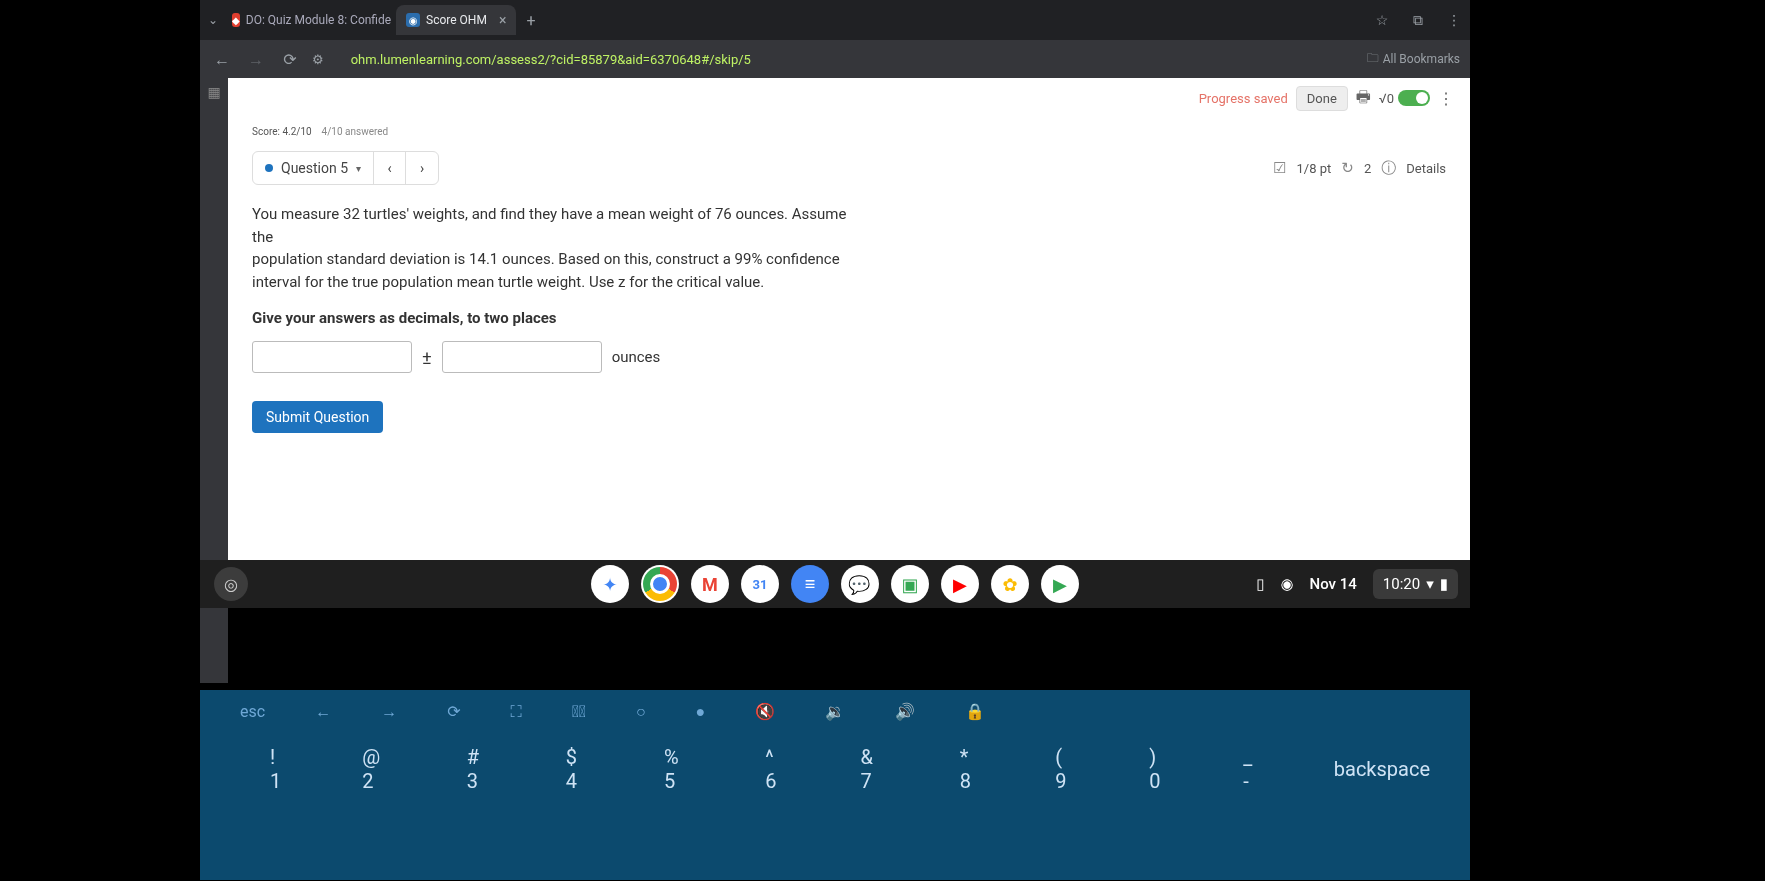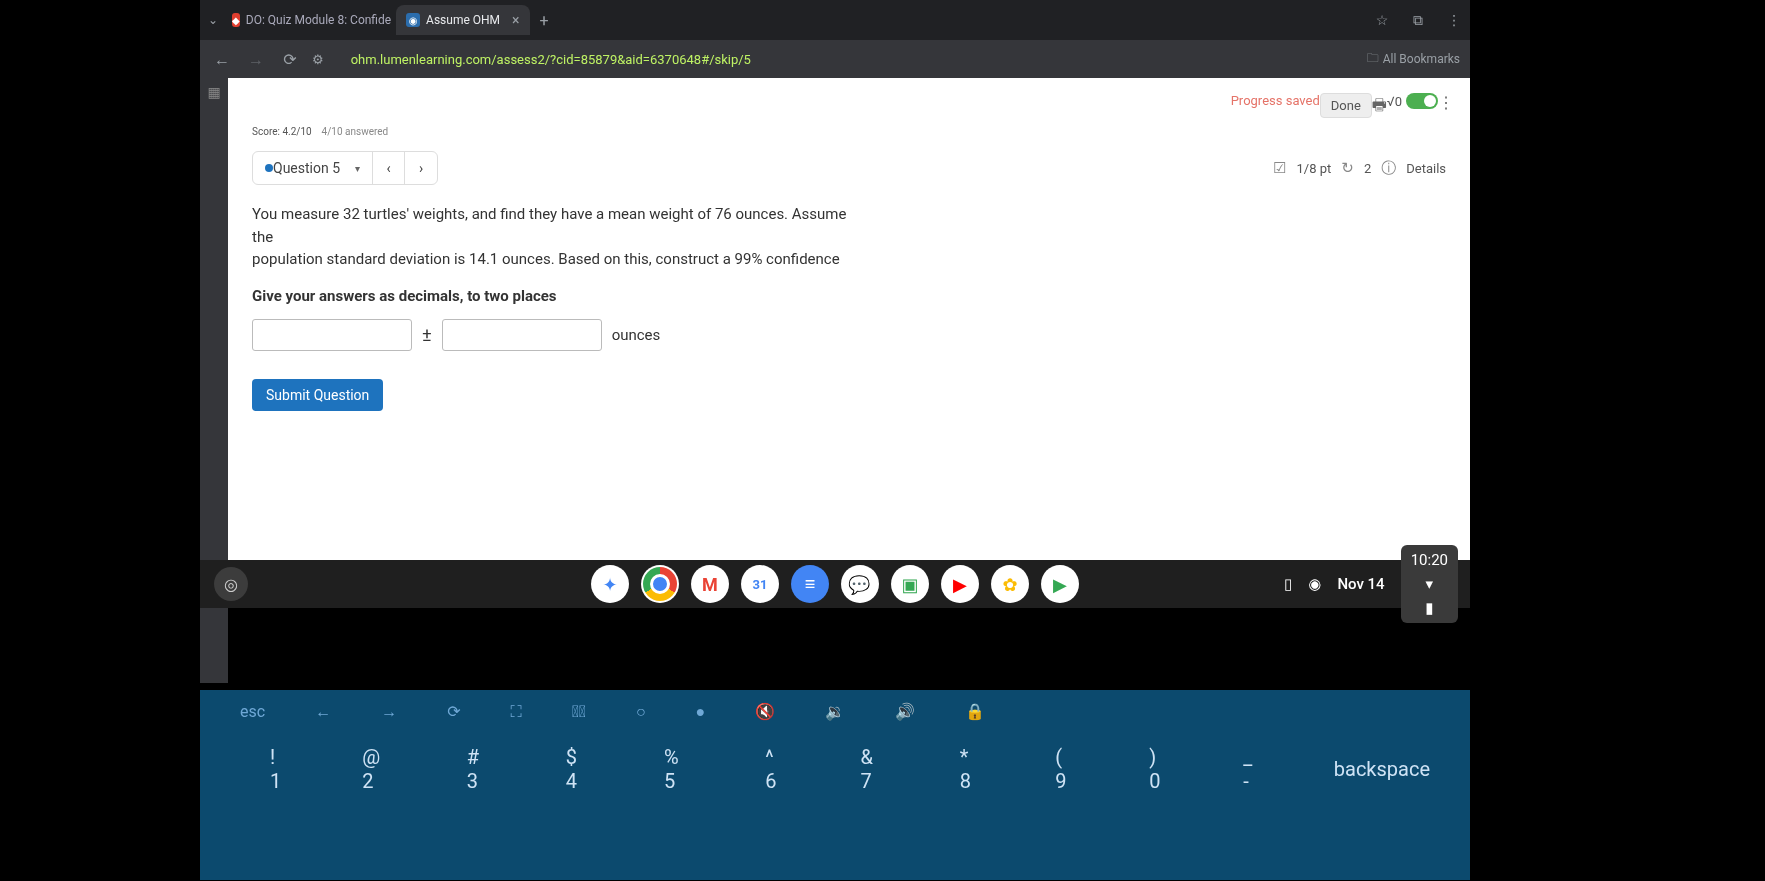--- a/index.html
+++ b/index.html
@@ -13,53 +13,53 @@
   .new-tab { color: #9aa0a6; font-size: 16px; padding: 0 6px; cursor: pointer; }
   .win-ctrl { margin-left: auto; display: flex; gap: 20px; color: #9aa0a6; font-size: 14px; }
   .win-ctrl span { width: 16px; text-align: center; }
   .addr-bar { height: 38px; background: #35363a; display: flex; align-items: center; padding: 0 10px; gap: 10px; }
   .nav-btn { color: #9aa0a6; font-size: 16px; width: 24px; text-align: center; cursor: pointer; }
   .url-box { flex: 1; display: flex; align-items: center; gap: 8px; color: #9aa0a6; font-size: 13px; }
   .url-text { color: #bef264; margin-left: 19px; }
   .bm { color: #9aa0a6; font-size: 12px; display: flex; align-items: center; gap: 4px; }
   .side-strip { position: absolute; left: 0; top: 78px; width: 28px; height: 100%; background: #35363a; color: #888; font-size: 14px; text-align: center; padding-top: 6px; }
   .page { position: absolute; left: 28px; top: 78px; right: 0; bottom: 0; background: #fff; }
-  .topbar { height: 40px; display: flex; align-items: flex-start; justify-content: flex-end; padding: 15px 16px; gap: 0; border-bottom: 0; }
+  .topbar { height: 40px; display: flex; align-items: center; justify-content: flex-end; padding: 8px 16px; gap: 8px; border-bottom: 0; }
   .progress { color: #e57368; font-size: 13px; }
   .done { background: #eee; border: 1px solid #ddd; border-radius: 4px; padding: 4px 10px; font-size: 13px; color: #555; cursor: pointer; }
   .ticon { color: #666; font-size: 16px; }
   .math-badge { display: inline-flex; align-items: center; gap: 4px; }
   .toggle { width: 32px; height: 16px; background: #4CAF50; border-radius: 8px; position: relative; }
   .toggle::after { content: ""; position: absolute; right: 2px; top: 2px; width: 12px; height: 12px; background: #fff; border-radius: 50%; }
   .content { padding: 8px 24px; }
   h1.title { font-size: 24px; font-weight: 400; color: #333; margin-bottom: 4px; }
   .score-row { font-size: 10px; color: #888; margin-bottom: 14px; }
   .score-row .score { color: #555; }
-  .qsel { flex: 0 0 auto; display: flex; align-items: center; padding: 0 12px; font-size: 14px; color: #444; border-right: 1px solid #ddd; height: 100%; cursor: pointer; min-width: 120px; }
+  .qsel { flex: 0 0 auto; display: flex; align-items: center; padding: 0 12px; gap: 8px; font-size: 14px; color: #444; border-right: 1px solid #ddd; height: 100%; cursor: pointer; min-width: 120px; }
   .qsel .dot { width: 8px; height: 8px; border-radius: 50%; background: #1e73be; }
   .qsel .caret { margin-left: auto; font-size: 10px; color: #666; }
   .qnav { width: 32px; height: 100%; display: flex; align-items: center; justify-content: center; border-right: 1px solid #ddd; color: #444; font-size: 14px; cursor: pointer; }
   .qnav:last-child { border-right: none; }
   .qbar-left { flex: 0 0 auto; display: flex; border: 1px solid #ddd; border-radius: 6px; overflow: hidden; height: 34px; }
   .qmeta { display: flex; align-items: center; gap: 10px; font-size: 13px; color: #555; }
   .qmeta .ic { color: #888; font-size: 15px; }
   .row-between { display: flex; justify-content: space-between; align-items: center; margin-bottom: 16px; }
   .qtext { font-size: 15px; color: #333; line-height: 1.5; max-width: 600px; margin: 18px 0 12px; }
   .instr { font-size: 15px; color: #333; margin: 16px 0 14px; font-weight: bold; }
   .answer-row { display: flex; align-items: center; gap: 10px; font-size: 15px; color: #333; }
   .answer-row input { width: 160px; height: 32px; border: 1px solid #bbb; border-radius: 3px; padding: 0 6px; font-size: 14px; }
   .pm { font-size: 18px; color: #333; }
   .submit { margin-top: 28px; background: #1e73be; color: #fff; border: none; border-radius: 4px; padding: 8px 14px; font-size: 14px; cursor: pointer; }
   
   .shelf { position: absolute; left: 200px; top: 560px; width: 1270px; height: 48px; background: #1f1f1f; display: flex; align-items: center; }
   .launcher { position: absolute; left: 14px; width: 34px; height: 34px; border-radius: 50%; background: #3c3c3c; display: flex; align-items: center; justify-content: center; color: #ccc; }
   .apps { margin: 0 auto; display: flex; gap: 12px; }
   .app { width: 38px; height: 38px; border-radius: 50%; background: #fff; display: flex; align-items: center; justify-content: center; font-size: 18px; }
   .tray { position: absolute; right: 12px; display: flex; align-items: center; gap: 16px; color: #fff; font-size: 15px; }
-  .tray .pill { background: #3a3a3a; border-radius: 6px; padding: 6px 10px; display: flex; align-items: center; gap: 6px; flex-direction: column; }
+  .tray .pill { background: #3a3a3a; border-radius: 6px; padding: 6px 10px; display: flex; align-items: center; gap: 6px; }
   .tray .plain { font-weight: 500; }
   
   .kbd { position: absolute; left: 200px; top: 690px; width: 1270px; height: 190px; background: #0c4a6e; }
   .krow { display: flex; gap: 50px; padding: 12px 40px; color: #6fa8d6; font-size: 16px; align-items: center; }
   .krow.nums { font-size: 20px; color: #cfe3f5; gap: 72px; padding-left: 70px; }
   .bksp { margin-left: auto; color: #cfe3f5; }
   .chrome-ring { width: 34px; height: 34px; border-radius: 50%; background: conic-gradient(#ea4335 0 120deg,#fbbc05 120deg 240deg,#34a853 240deg 360deg); display:flex;align-items:center;justify-content:center;}
   .chrome-ring::after{content:"";width:14px;height:14px;border-radius:50%;background:#4285f4;border:3px solid #fff;}
   .bezel { position:absolute; left:0; top:0; width:1765px; height:881px; background:#000; z-index:-1;}
 </style>
@@ -72,21 +72,21 @@
 
   <div class="browser-top">
     <span style="color:#9aa0a6;font-size:12px;">⌄</span>
     <div class="tab">
       <span class="tab-favicon" style="background:#e03e2f;color:#fff;">◆</span>
       <span>DO: Quiz Module 8: Confiden…</span>
 
     </div>
     <div class="tab active">
       <span class="tab-favicon" style="background:#2b6dad;color:#fff;">◉</span>
-      <span>Assume OHM</span>
+      <span>Score OHM</span>
       <span class="tab-close">×</span>
     </div>
     <span class="new-tab">+</span>
     <div class="win-ctrl">
       <span>☆</span>
       <span>⧉</span>
       <span>⋮</span>
     </div>
   </div>
 
@@ -141,20 +141,21 @@
           <span class="ic">↻</span>
           <span>2</span>
           <span class="ic">ⓘ</span>
           <span>Details</span>
         </div>
       </div>
 
       <div class="qtext">
         <span>You measure 32 turtles' weights, and find they have a mean weight of 76 ounces. Assume the</span><br>
         <span>population standard deviation is 14.1 ounces. Based on this, construct a 99% confidence</span><br>
+        <span>interval for the true population mean turtle weight. Use z for the critical value.</span>
       </div>
 
       <div class="instr">Give your answers as decimals, to two places</div>
 
       <div class="answer-row">
         <input type="text" style="">
         <span class="pm">±</span>
         <input type="text" style="">
         <span>ounces</span>
       </div>

